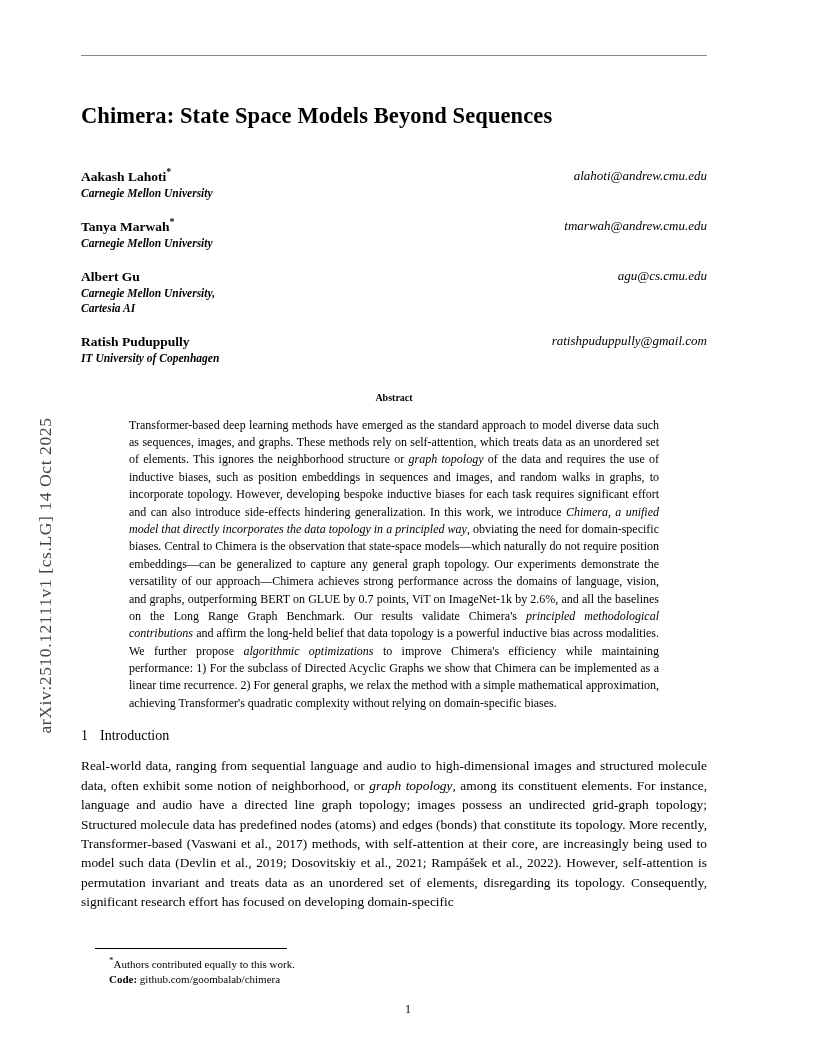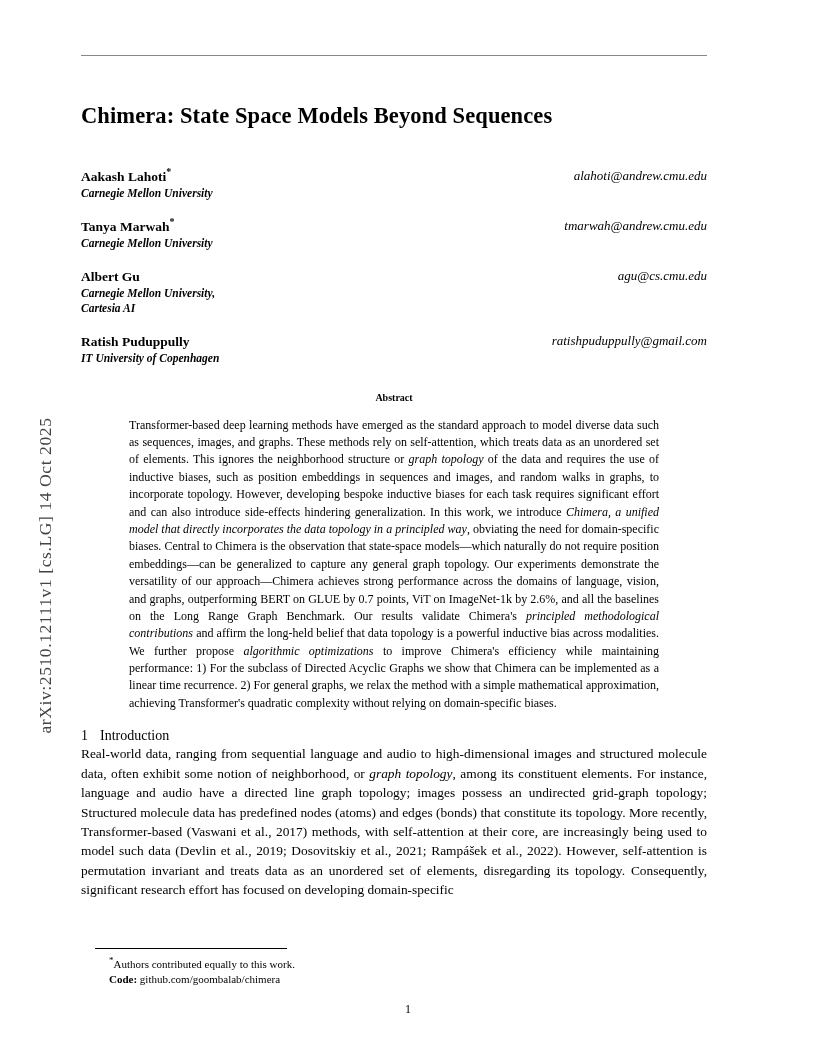--- a/index.html
+++ b/index.html
@@ -111,20 +111,21 @@
   .abstract-body i { font-style: italic; }
 
   .section-head {
     margin-top: 16px;
     font-size: 14px;
     font-weight: normal;
   }
   .section-head .num { margin-right: 12px; }
 
   .body-text {
+    margin-top: 12px;
     font-size: 13.4px;
     line-height: 1.45;
     text-align: justify;
     hyphens: none;
   }
   .body-text i { font-style: italic; }
 
   
   .footnote-area {
     position: absolute;

